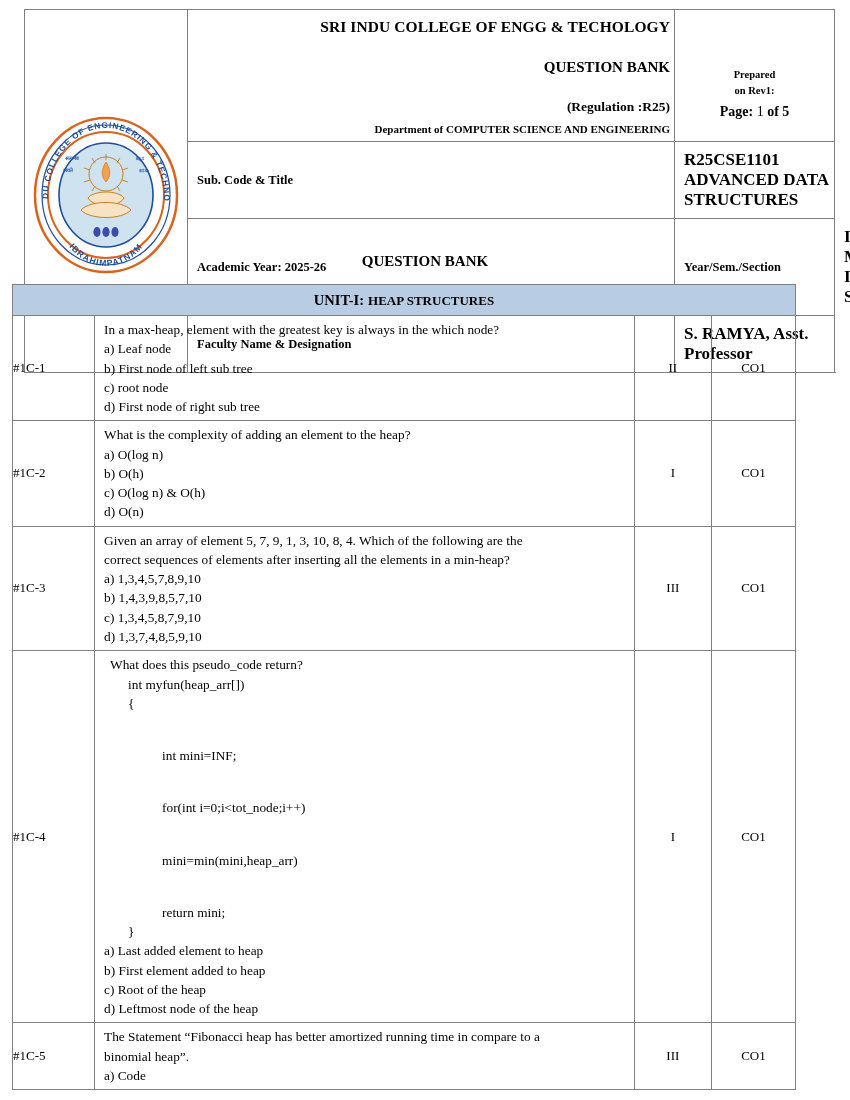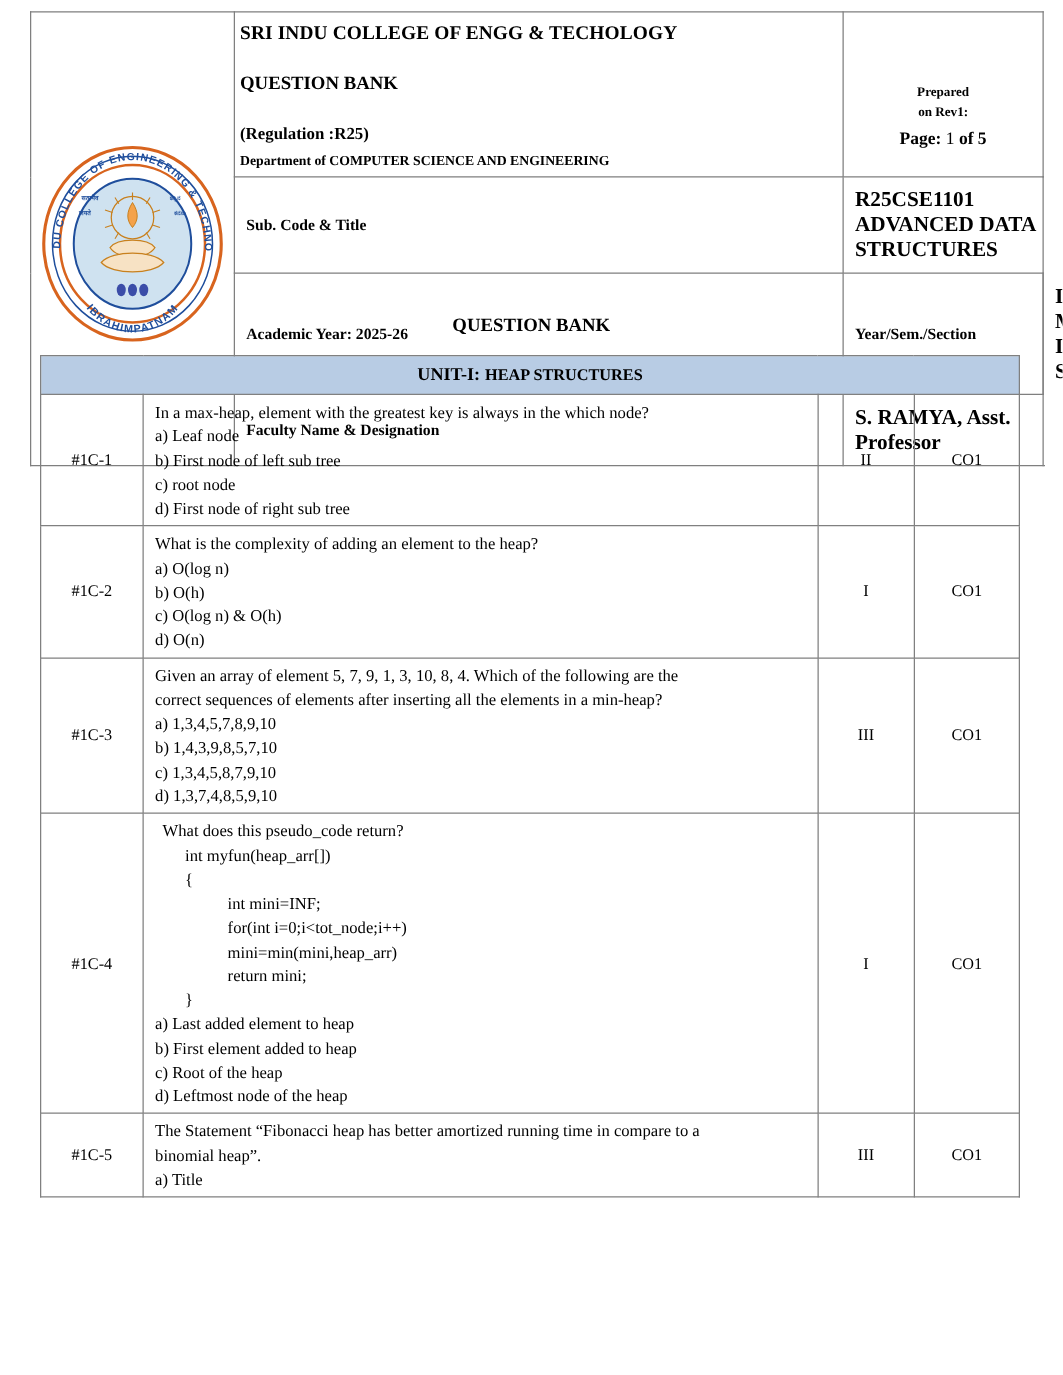--- a/index.html
+++ b/index.html
@@ -49,21 +49,21 @@
   }
   .seal-outer {
     position: absolute;
     left: 0; top: 0;
     width: 148px;
     height: 158px;
   }
 
   .title-cell {
     width: 478px;
-    text-align: left;
+    text-align: right;
     vertical-align: top;
     padding: 7px 4px 6px 4px !important;
   }
   .inst-name {
     font-size: 15.5px;
     font-weight: bold;
     letter-spacing: .1px;
     line-height: 1.25;
   }
   .qb-title {
@@ -118,21 +118,21 @@
     top: 253px;
     width: 850px;
     text-align: center;
     font-size: 15px;
     font-weight: bold;
   }
 
   
   .qtable {
     position: absolute;
-    left: 32px;
+    left: 12px;
     top: 284px;
     width: 784px;
     border-collapse: collapse;
     table-layout: fixed;
   }
   .qtable td, .qtable th {
     border: 1px solid #808080;
     padding: 0;
     vertical-align: middle;
   }
@@ -159,41 +159,41 @@
   }
   .colhead .mcq { font-size: 15px; }
   .colhead .bt  { font-size: 14.5px; line-height: 1.15; }
 
   .col-qno   { width: 82px; }
   .col-body  { width: 539px; }
   .col-bt    { width: 77px; }
   .col-co    { width: 84px; }
 
   .qno {
-    text-align: center;
+    text-align: left;
     font-size: 13px;
   }
   .qbody {
     padding: 4px 4px 4px 9px !important;
     font-size: 13.3px;
     line-height: 1.45;
     vertical-align: top;
   }
   .qbody .stem { }
   .qbody .opt  { }
   .qlevel, .qco {
     text-align: center;
     font-size: 13px;
     margin-top: 35px;
   }
 
   
   .code-1 { padding-left: 24px; }
   .code-2 { padding-left: 24px; }
-  .code-3 { padding-left: 58px; }
+  .code-3 { padding-left: 58px; margin-top: 33px; }
   .code-stem { padding-left: 6px; }
 </style>
 </head>
 <body>
 
 <table class="header-table">
   <tbody>
       <tr>
     <td class="logo-cell" rowspan="4">
       <div class="seal-wrap">
@@ -358,19 +358,19 @@
           <div class="opt">d) Leftmost node of the heap</div>
         </td>
         <td class="qlevel">I</td>
         <td class="qco">CO1</td>
       </tr>
       <tr>
         <td class="qno">#1C-5</td>
         <td class="qbody">
           <div class="stem">The Statement “Fibonacci heap has better amortized running time in compare to a</div>
           <div class="stem">binomial heap”.</div>
-          <div class="opt">a) Title</div>
+          <div class="opt">a) Code</div>
         </td>
         <td class="qlevel">III</td>
         <td class="qco">CO1</td>
       </tr>
     </tbody>
 </table>
 
 </body></html>

